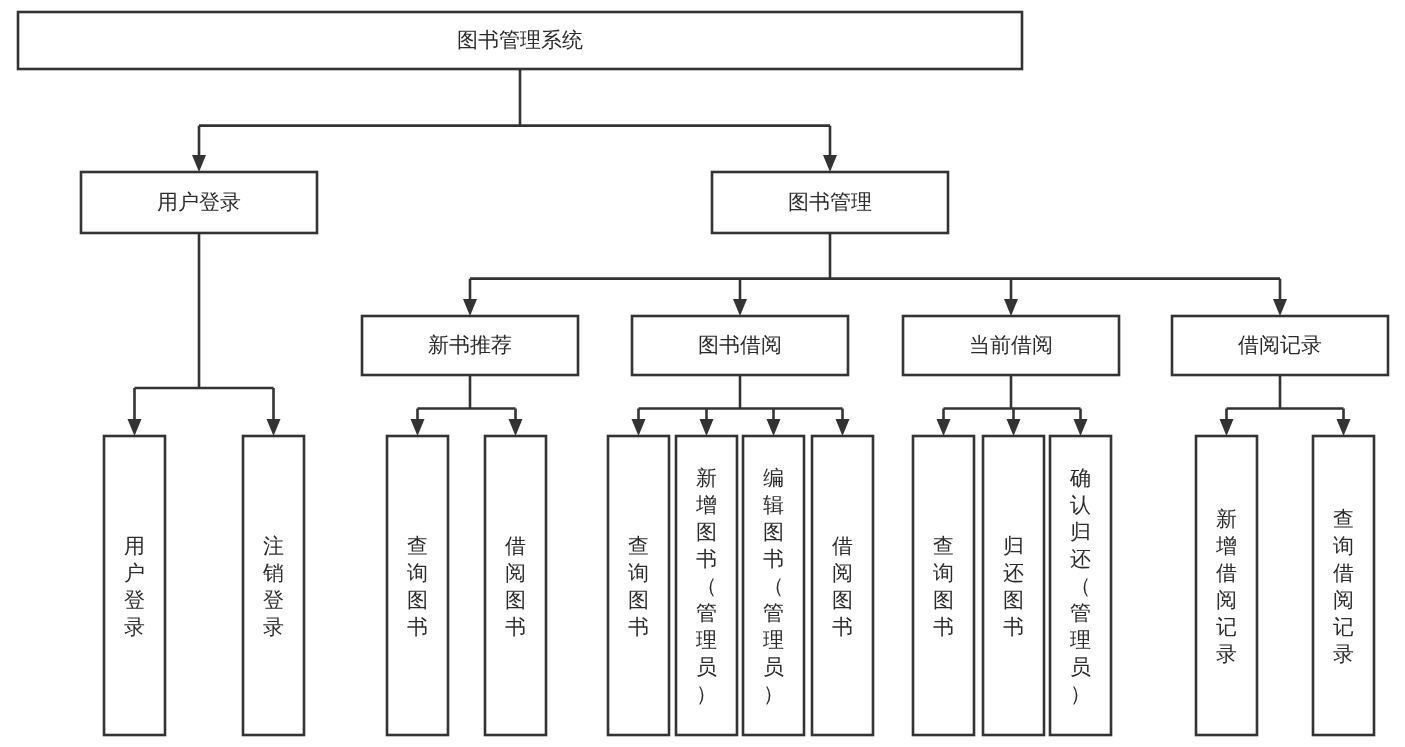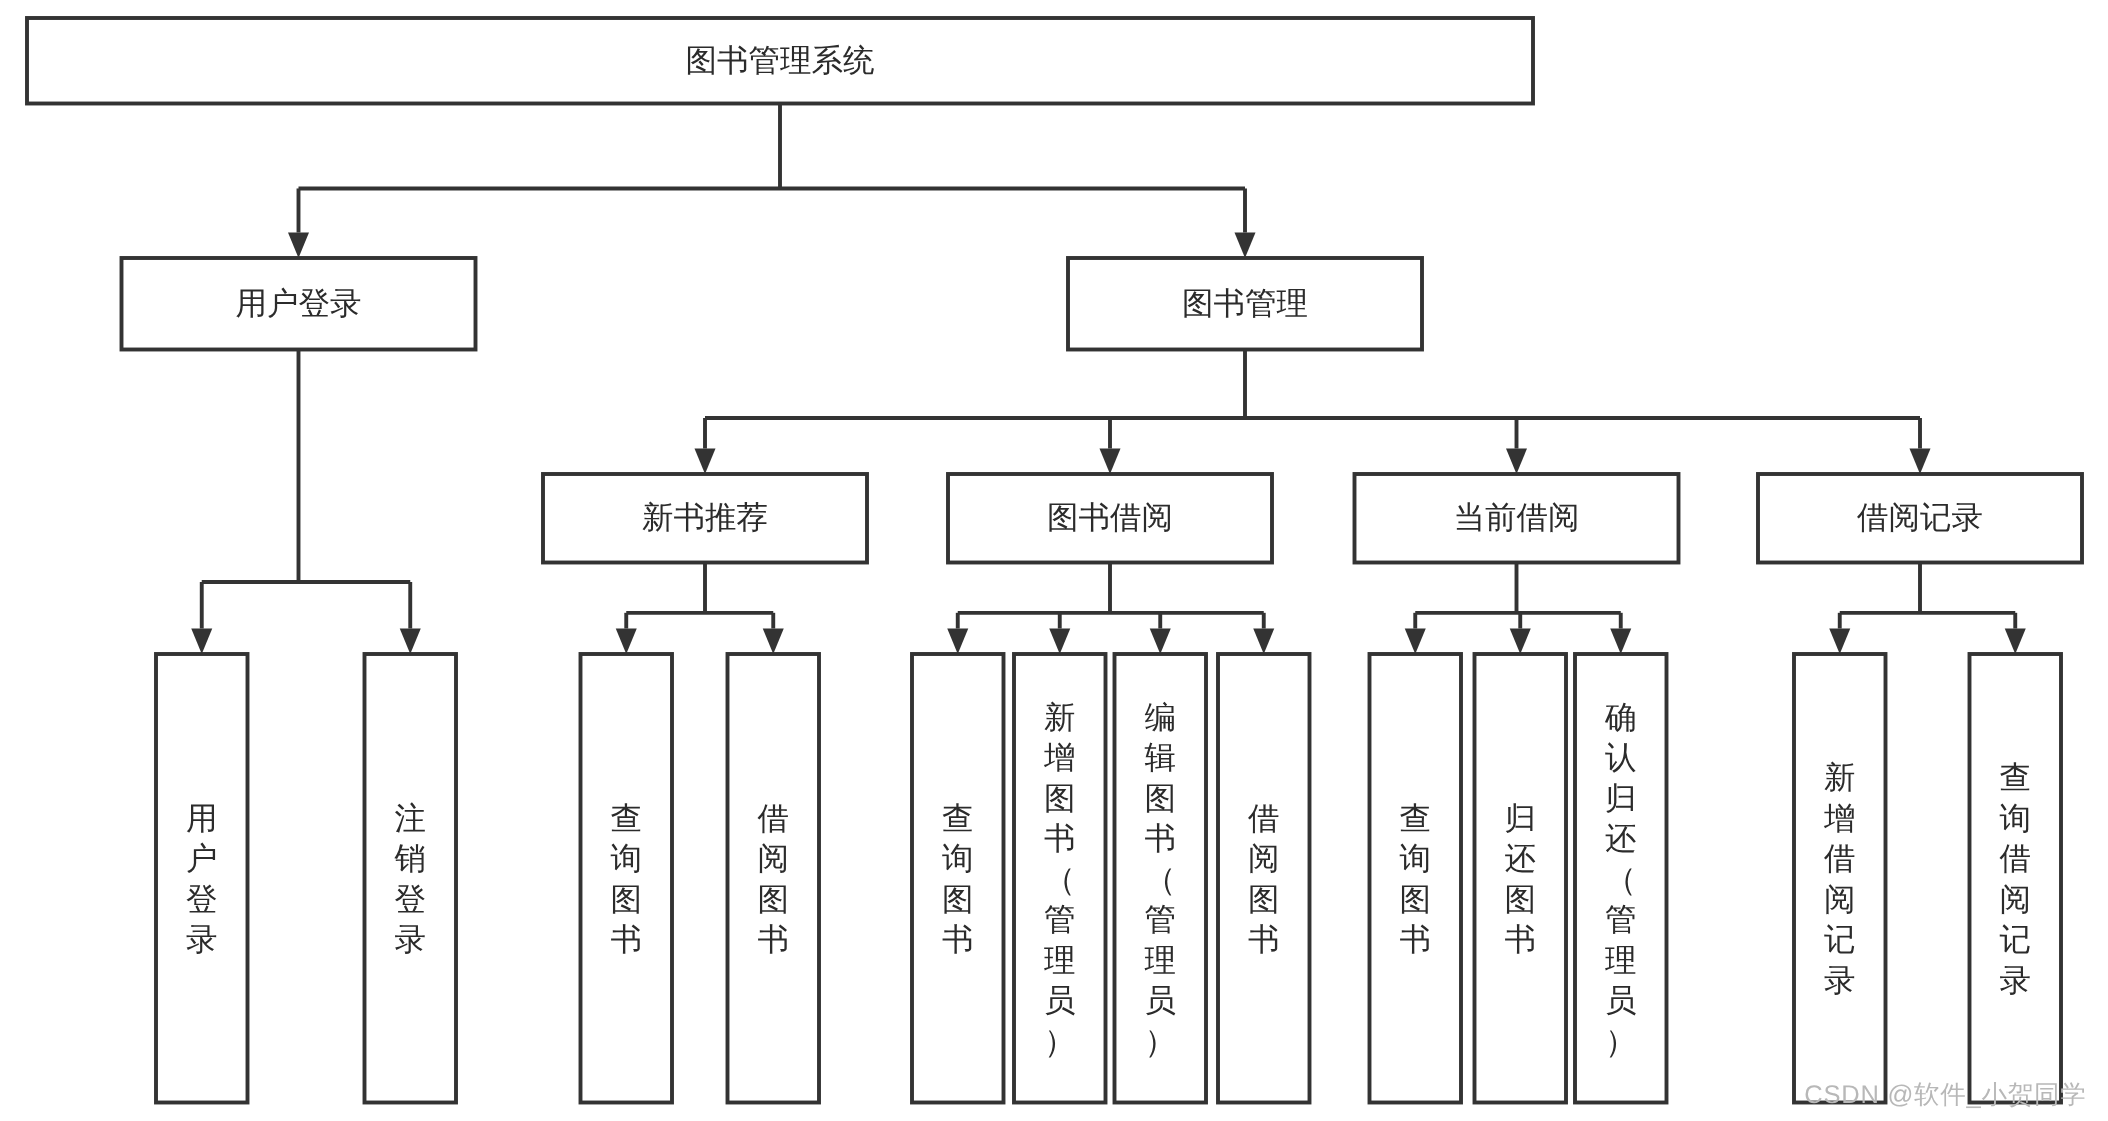--- a/index.html
+++ b/index.html
@@ -215,14 +215,13 @@
         <g>
           <rect x="1196" y="436" width="61" height="299" class="node-rect"></rect>
           <text x="1226.5" class="node-label-v-char"><tspan x="1226.5" y="525.56">新</tspan><tspan x="1226.5" y="552.56">增</tspan><tspan x="1226.5" y="579.56">借</tspan><tspan x="1226.5" y="606.56">阅</tspan><tspan x="1226.5" y="633.56">记</tspan><tspan x="1226.5" y="660.56">录</tspan></text>
         </g>
         <g>
           <rect x="1313" y="436" width="61" height="299" class="node-rect"></rect>
           <text x="1343.5" class="node-label-v-char"><tspan x="1343.5" y="525.56">查</tspan><tspan x="1343.5" y="552.56">询</tspan><tspan x="1343.5" y="579.56">借</tspan><tspan x="1343.5" y="606.56">阅</tspan><tspan x="1343.5" y="633.56">记</tspan><tspan x="1343.5" y="660.56">录</tspan></text>
         </g>
       </g>
   </svg>
-  <div class="watermark">CSDN @软件_小贺同学</div>
 </div>
 
 </body></html>

